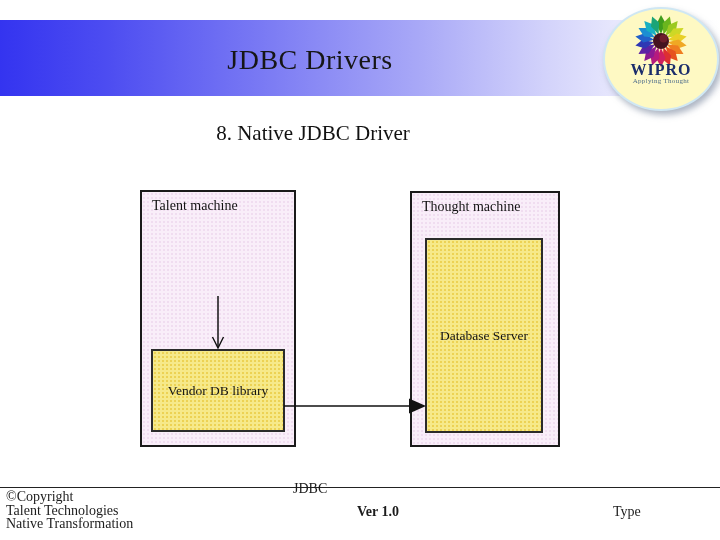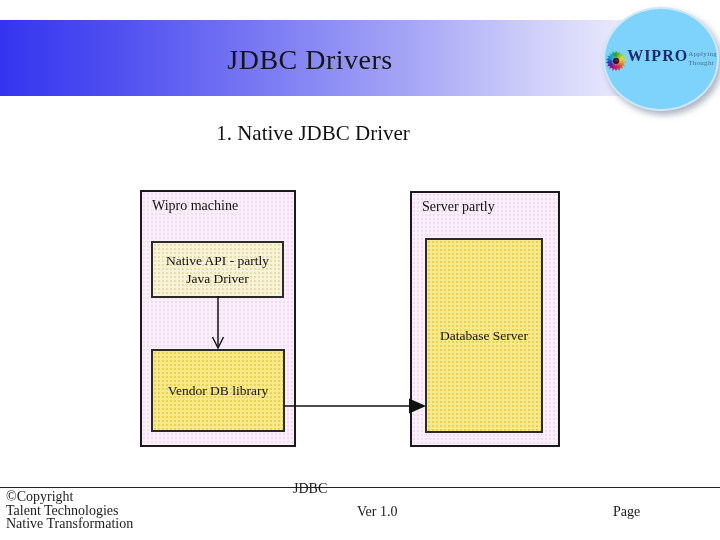--- a/index.html
+++ b/index.html
@@ -12,23 +12,23 @@
     position:absolute;top:20px;left:0;width:720px;height:76px;
     background:linear-gradient(90deg,#3434f0 0%,#4d4df1 15%,#7d7df4 38%,#a8a8f7 58%,#d3d3fb 76%,#f1f1fe 90%,#ffffff 100%);
   }
   .title{
     position:absolute;top:44px;left:0;width:620px;text-align:center;
     font-size:28px;color:#161616;letter-spacing:0.5px;
   }
   
   .logo{
     position:absolute;top:7px;left:603px;width:112px;height:100px;
-    background:#7dd3fc;border:2px solid #cfe7f3;border-radius:50%;
+    background:#fef9c3;border:2px solid #cfe7f3;border-radius:50%;
     box-shadow:3px 4px 6px rgba(105,120,145,0.55);
-    display:flex;align-items:center;justify-content:flex-start;
+    display:flex;flex-direction:column;align-items:center;justify-content:flex-start;
   }
   .logo-flower{margin-top:4px;}
   .logo-brand{
     font-size:16px;font-weight:bold;color:#1b2d6b;letter-spacing:1px;
     line-height:14px;margin-top:-6px;
   }
   .logo-tagline{
     font-size:7px;color:#4a6a8a;line-height:9px;letter-spacing:0.3px;
   }
   
@@ -64,21 +64,21 @@
   }
   .native-box{left:151px;top:241px;width:129px;height:53px;}
   .vendor-box{left:151px;top:349px;width:130px;height:79px;}
   .db-box{left:425px;top:238px;width:114px;height:191px;}
   .overlay{position:absolute;top:0;left:0;pointer-events:none;}
   
   .footer-rule{position:absolute;top:487px;left:0;width:720px;border-top:1.5px solid #222;}
   .footer-text{position:absolute;font-size:14px;line-height:13.5px;color:#1c1c1c;}
   .copyright{left:6px;top:490px;}
   .footer-course{left:293px;top:482px;}
-  .footer-version{left:357px;top:505px;}
+  .footer-version{left:357px;top:505px;font-weight:bold;}
   .footer-page{left:613px;top:505px;}
 </style>
 </head>
 <body>
 
 <div class="slide">
 
   <div class="band"></div>
   <div class="title">JDBC Drivers</div>
 
@@ -105,37 +105,31 @@
           <path d="M0,-7 L4.5,-18 L0,-26 L-4.5,-17 Z" fill="#1ba477" transform="rotate(340)"></path>
         </g>
       <circle cx="0" cy="0" r="8" fill="#451320"></circle>
       <circle cx="2.5" cy="-2.5" r="4" fill="#6e1d2c"></circle>
     </svg>
     <div class="logo-brand">WIPRO</div>
     <div class="logo-tagline">Applying Thought</div>
   </div>
 
   <div class="subtitle">
-    <div>1. Native JDBC Driver</div>
+    <div>8. Native JDBC Driver</div>
   </div>
 
   <div class="machine-box client-box">
-    <div class="machine-label">Wipro machine</div>
+    <div class="machine-label">Talent machine</div>
   </div>
 
   <div class="machine-box server-box">
-    <div class="machine-label">Server partly</div>
+    <div class="machine-label">Thought machine</div>
   </div>
 
-  <div class="inner-box cream native-box">
-    <div>
-      <div>Native API - partly</div>
-      <div>Java Driver</div>
-    </div>
-  </div>
 
   <div class="inner-box yellow vendor-box">
     <div>Vendor DB library</div>
   </div>
 
   <div class="inner-box yellow db-box">
     <div>Database Server</div>
   </div>
 
   <svg class="overlay" width="720" height="540">
@@ -148,15 +142,15 @@
   </svg>
 
   <div class="footer-rule"></div>
   <div class="footer-text copyright">
     <div>©Copyright</div>
     <div>Talent Technologies</div>
     <div>Native Transformation</div>
   </div>
   <div class="footer-text footer-course">JDBC</div>
   <div class="footer-text footer-version">Ver 1.0</div>
-  <div class="footer-text footer-page">Page</div>
+  <div class="footer-text footer-page">Type</div>
 
 </div>
 
 </body></html>

